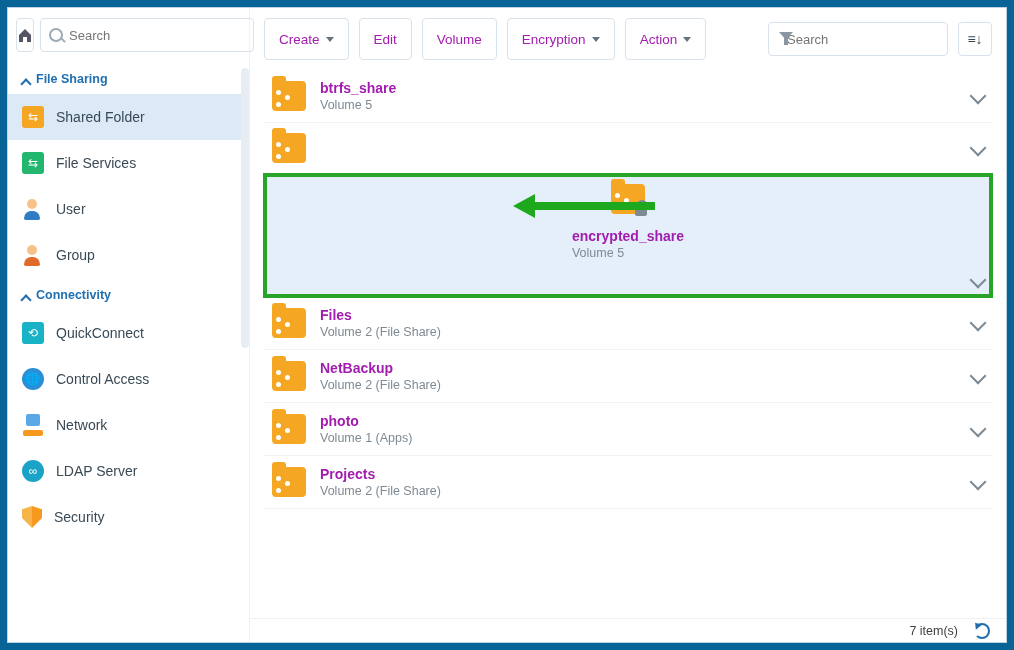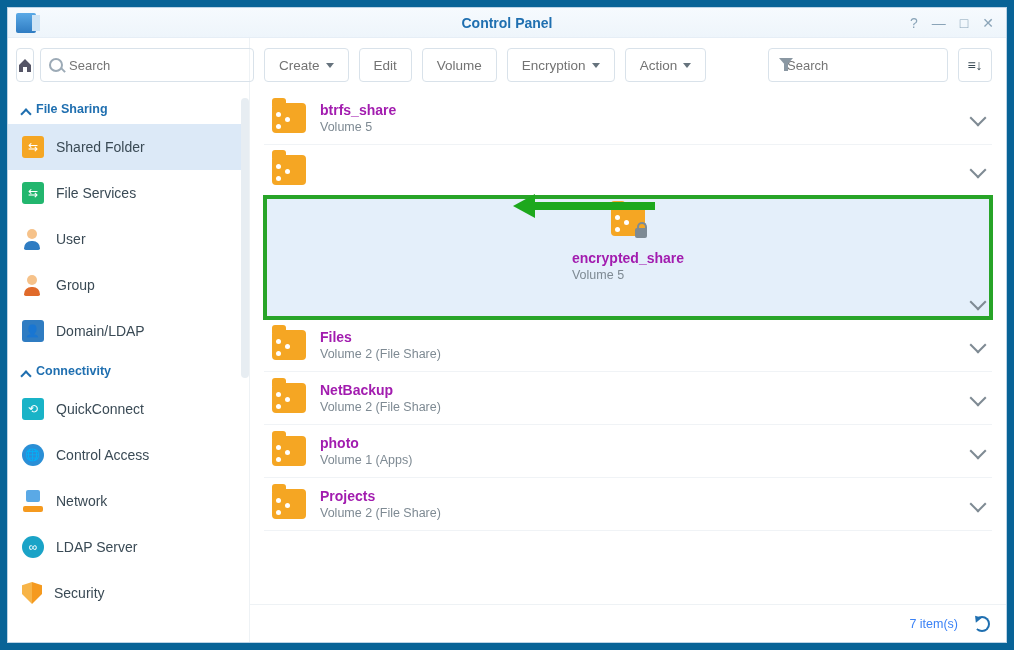--- a/index.html
+++ b/index.html
@@ -29,21 +29,21 @@
     .ic-blue   { background:#2f7cc2; }
     .ic-teal   { background:#19b3c7; }
     .ic-globe  { background:#2a8fd6; border-radius:50%; }
     .ic-dhcp   { background:#1aa3c7; border-radius:50%; }
     .user-ic { width:22px; height:22px; position:relative; }
     .user-ic::before{content:"";position:absolute;left:5px;top:1px;width:10px;height:10px;border-radius:50%;background:#f6c28a;}
     .user-ic::after{content:"";position:absolute;left:2px;bottom:0;width:16px;height:9px;border-radius:8px 8px 2px 2px;background:#2f7cc2;}
     .user-ic.g::after{background:#e06a2a;}
     .main { flex:1; display:flex; flex-direction:column; min-width:0; }
     .toolbar { display:flex; align-items:center; gap:10px; padding:10px 14px; }
-    .btn { height:34px; border:1px solid #d9e2ea; background:#fff; border-radius:4px; padding:0 14px; display:flex; align-items:center; gap:6px; font-size:13.5px; color:#737373; cursor:pointer; }
+    .btn { height:42px; border:1px solid #d9e2ea; background:#fff; border-radius:4px; padding:0 14px; display:flex; align-items:center; gap:6px; font-size:13.5px; color:#a21caf; cursor:pointer; }
     .caret { width:0; height:0; border-left:4px solid transparent; border-right:4px solid transparent; border-top:5px solid #66737d; }
     .spacer { flex:1; }
     .filterbox { height:34px; border:1px solid #d9e2ea; border-radius:4px; display:flex; align-items:center; padding:0 10px; gap:8px; width:180px; }
     .filterbox input { border:none; outline:none; flex:1; font-size:13px; background:transparent; }
     .funnel { width:14px; height:14px; position:relative; }
     .funnel::before{content:"";position:absolute;left:0;top:0;border-left:7px solid transparent;border-right:7px solid transparent;border-top:8px solid #8a97a2;}
     .funnel::after{content:"";position:absolute;left:5px;top:6px;width:4px;height:7px;background:#8a97a2;}
     .sortbtn { width:34px; height:34px; border:1px solid #d9e2ea; border-radius:4px; background:#fff; display:flex; align-items:center; justify-content:center; cursor:pointer; color:#3a4a55; font-size:14px; font-weight:700; }
     .list { flex:1; overflow:auto; padding:0 14px; }
     .row { display:flex; align-items:center; gap:14px; padding:10px 8px; border-bottom:1px solid #f0f3f6; cursor:pointer; position:relative; }
@@ -52,47 +52,37 @@
     .folder-ic { width:34px; height:30px; border-radius:4px; background:#f5a623; position:relative; flex-shrink:0; }
     .folder-ic::before{content:"";position:absolute;left:0;top:-5px;width:14px;height:8px;background:#f5a623;border-radius:3px 3px 0 0;}
     .folder-ic .share{position:absolute;left:4px;top:9px;width:14px;height:14px;}
     .folder-ic .share::before{content:"";position:absolute;width:5px;height:5px;background:#fff;border-radius:50%;left:0;top:0;}
     .folder-ic .share::after{content:"";position:absolute;width:5px;height:5px;background:#fff;border-radius:50%;right:0;top:5px;box-shadow: -9px 7px 0 #fff;}
     .folder-ic .lock{position:absolute;right:-2px;bottom:-2px;width:12px;height:10px;background:#7d8a94;border-radius:2px;}
     .folder-ic .lock::before{content:"";position:absolute;left:2px;top:-6px;width:6px;height:6px;border:2px solid #7d8a94;border-radius:6px 6px 0 0;border-bottom:none;}
     .meta .nm { font-weight:700; color:#a21caf; font-size:14px; }
     .meta .sub { color:#7e8a93; font-size:12.5px; margin-top:2px; }
     .expand { margin-left:auto; width:12px; height:12px; border-right:2px solid #7e8a93; border-bottom:2px solid #7e8a93; transform:rotate(45deg); }
-    .footer { height:38px; border-top:1px solid #eef2f5; display:flex; align-items:center; justify-content:flex-end; gap:16px; padding:0 16px; font-size:12.5px; color:#3b82f6; }
+    .footer { height:24px; border-top:1px solid #eef2f5; display:flex; align-items:center; justify-content:flex-end; gap:16px; padding:0 16px; font-size:12.5px; color:#404040; }
     .reload { width:16px; height:16px; border:2px solid #1f6fb0; border-left-color:transparent; border-radius:50%; position:relative; cursor:pointer; }
     .reload::after{content:"";position:absolute;left:-3px;top:-3px;border-left:4px solid transparent;border-right:4px solid transparent;border-bottom:6px solid #1f6fb0;transform:rotate(-40deg);}
     .scroll-hint{position:absolute;right:0;top:60px;width:8px;height:280px;background:#e7edf2;border-radius:4px;}
     .arrow-annot { position:absolute; left:527px; top:194px; pointer-events:none; }
     .arrow-line { width:120px; height:8px; background:#1da81d; }
     .arrow-head { width:0;height:0;border-top:12px solid transparent;border-bottom:12px solid transparent;border-right:22px solid #1da81d;position:absolute;left:-22px;top:-8px;}
     .shield{width:20px;height:22px;background:linear-gradient(90deg,#f7b448 50%,#f59a1f 50%);clip-path:polygon(50% 0,100% 15%,100% 55%,50% 100%,0 55%,0 15%);}
     .net-ic{width:22px;height:22px;position:relative;}
     .net-ic::before{content:"";position:absolute;left:4px;top:0;width:14px;height:12px;background:#5aa9e6;border-radius:2px;}
     .net-ic::after{content:"";position:absolute;left:1px;bottom:0;width:20px;height:6px;background:#f59a1f;border-radius:2px;}
   </style>
 </head>
 <body>
 
 <div class="window">
 
-  <div class="titlebar">
-    <div class="app-icon"></div>
-    <div class="title">Control Panel</div>
-    <div class="winctrls">
-      <span>?</span>
-      <span>—</span>
-      <span>□</span>
-      <span>✕</span>
-    </div>
-  </div>
 
   <div class="body">
     <div class="sidebar">
       <div class="sbtop">
         <div class="home-btn">
           <svg width="16" height="16" viewBox="0 0 16 16">
               <path d="M2 8 L8 2 L14 8 L14 15 L10 15 L10 10 L6 10 L6 15 L2 15 Z" fill="#556"></path>
             </svg>
         </div>
         <div class="search-wrap">
@@ -114,24 +104,20 @@
         <span>File Services</span>
       </div>
       <div class="nav-item">
         <div class="user-ic"></div>
         <span>User</span>
       </div>
       <div class="nav-item">
         <div class="user-ic g"></div>
         <span>Group</span>
       </div>
-      <div class="nav-item">
-        <div class="nav-icon ic-blue">👤</div>
-        <span>Domain/LDAP</span>
-      </div>
 
       <div class="section-hdr">
         <span class="chev"></span>
         <span>Connectivity</span>
       </div>
       <div class="nav-item">
         <div class="nav-icon ic-teal">⟲</div>
         <span>QuickConnect</span>
       </div>
       <div class="nav-item">

